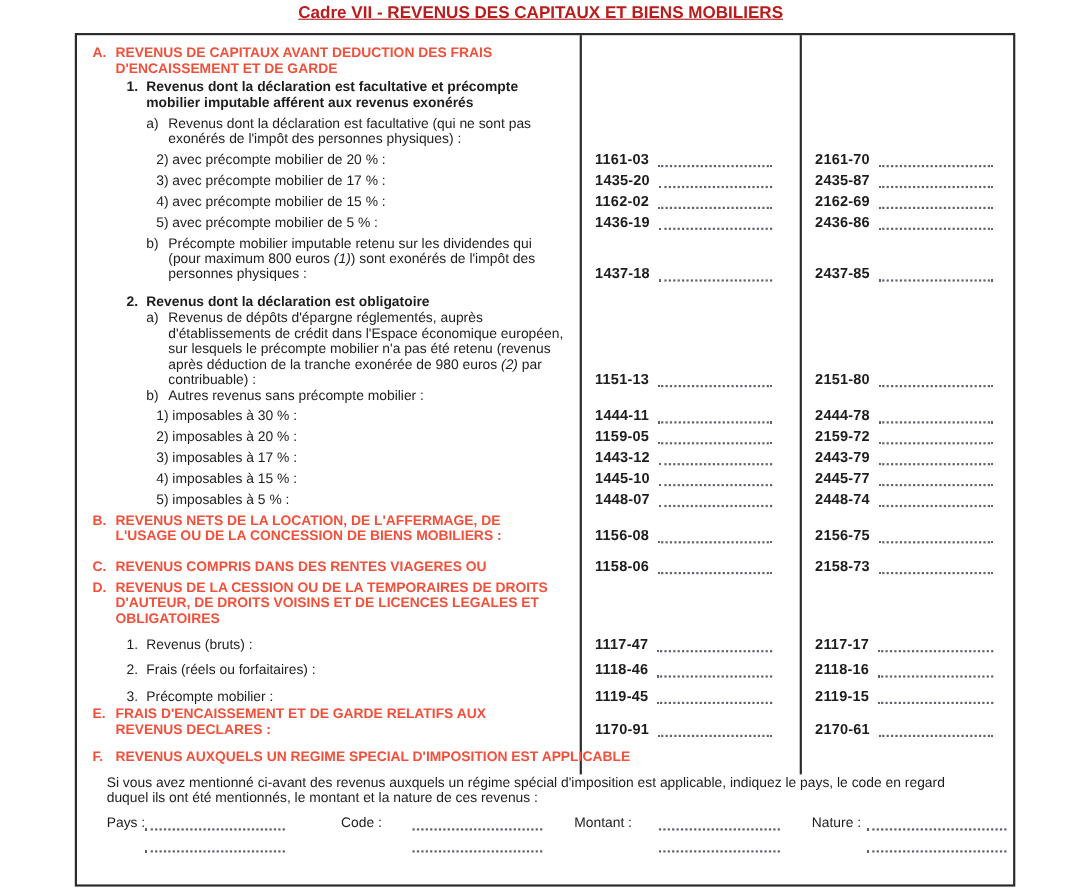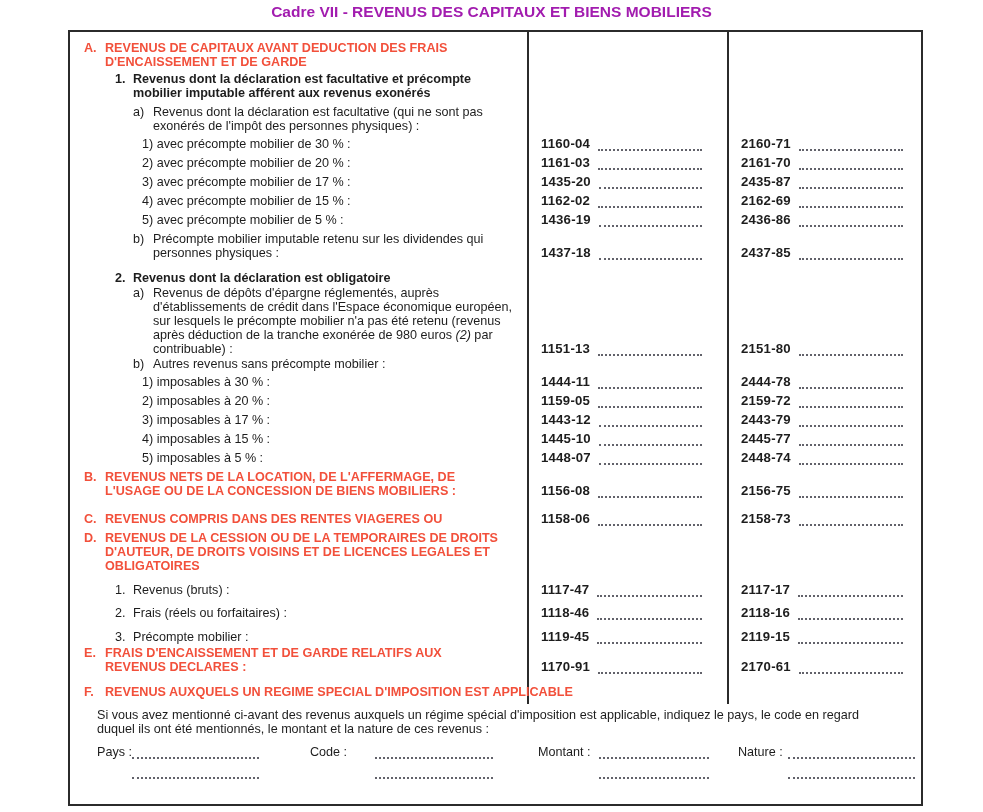--- a/index.html
+++ b/index.html
@@ -1,17 +1,17 @@
 <!DOCTYPE html>
 <html><head>
 <meta charset="utf-8">
 <style>
   html,body{margin:0;padding:0;background:#ffffff;}
   body{width:983px;height:812px;position:relative;font-family:"Liberation Sans",sans-serif;color:#1d1d1d;overflow:hidden;}
-  .page-title{position:absolute;top:3px;left:0;width:983px;text-align:center;font-weight:bold;font-size:15.5px;color:#a21caf;}
+  .page-title{position:absolute;top:3px;left:0;width:983px;text-align:center;font-weight:bold;font-size:15.5px;color:#b91c1c;text-decoration:underline;}
   .formbox{position:absolute;left:68px;top:30px;width:851px;height:772px;border:2px solid #2b2b2b;}
   .vsep{position:absolute;top:0;width:2px;height:672px;background:#2b2b2b;}
   .vsep1{left:457px;}
   .vsep2{left:657px;}
   .content{position:absolute;left:0;top:0;width:851px;padding-top:9px;box-sizing:border-box;}
   .row{display:flex;align-items:flex-end;font-size:12.6px;line-height:14px;}
   .lbl{width:457px;flex:none;box-sizing:border-box;}
   .cell{flex:none;display:flex;align-items:flex-end;box-sizing:border-box;}
   .c1{width:200px;padding:0 25px 0 14px;}
   .c2{width:194px;padding:0 18px 0 14px;}
@@ -67,33 +67,20 @@
     <div class="row" style="margin-top:5px">
       <div class="lbl hang">
         <span class="mk-ab">a)</span>
         <div>
           <div class="tl">Revenus dont la déclaration est facultative (qui ne sont pas</div>
           <div class="tl">exonérés de l'impôt des personnes physiques) :</div>
         </div>
       </div>
     </div>
 
-    <div class="row" style="margin-top:4px">
-      <div class="lbl">
-          <div class="sub">1) avec précompte mobilier de 30 % :</div>
-        </div>
-      <div class="cell c1">
-          <span class="code">1160-04</span>
-          <span class="dots"></span>
-        </div>
-      <div class="cell c2">
-          <span class="code">2160-71</span>
-          <span class="dots"></span>
-        </div>
-    </div>
     <div class="row it">
       <div class="lbl">
           <div class="sub">2) avec précompte mobilier de 20 % :</div>
         </div>
       <div class="cell c1">
           <span class="code">1161-03</span>
           <span class="dots"></span>
         </div>
       <div class="cell c2">
           <span class="code">2161-70</span>
@@ -138,20 +125,21 @@
           <span class="code">2436-86</span>
           <span class="dots"></span>
         </div>
     </div>
 
     <div class="row" style="margin-top:5px">
       <div class="lbl hang">
         <span class="mk-ab">b)</span>
         <div>
           <div class="tl">Précompte mobilier imputable retenu sur les dividendes qui</div>
+          <div class="tl"><span>(pour maximum 800 euros </span><i>(1)</i><span>) sont exonérés de l'impôt des</span></div>
           <div class="tl">personnes physiques :</div>
         </div>
       </div>
       <div class="cell c1">
           <span class="code">1437-18</span>
           <span class="dots"></span>
         </div>
       <div class="cell c2">
           <span class="code">2437-85</span>
           <span class="dots"></span>
@@ -378,21 +366,21 @@
         <div class="tl">Si vous avez mentionné ci-avant des revenus auxquels un régime spécial d'imposition est applicable, indiquez le pays, le code en regard</div>
         <div class="tl">duquel ils ont été mentionnés, le montant et la nature de ces revenus :</div>
       </div>
     </div>
 
     <div class="frow" style="margin-top:9px">
       <span class="flabel" style="left:27px">Pays :</span>
       <span class="fdots" style="left:62px;width:127px"></span>
       <span class="flabel" style="left:240px">Code :</span>
       <span class="fdots" style="left:305px;width:118px"></span>
-      <span class="flabel" style="left:468px">Montant :</span>
+      <span class="flabel" style="left:452px">Montant :</span>
       <span class="fdots" style="left:529px;width:110px"></span>
       <span class="flabel" style="left:668px">Nature :</span>
       <span class="fdots" style="left:718px;width:127px"></span>
     </div>
 
     <div class="frow" style="margin-top:6px">
       <span class="fdots" style="left:62px;width:127px"></span>
       <span class="fdots" style="left:305px;width:118px"></span>
       <span class="fdots" style="left:529px;width:110px"></span>
       <span class="fdots" style="left:718px;width:127px"></span>

